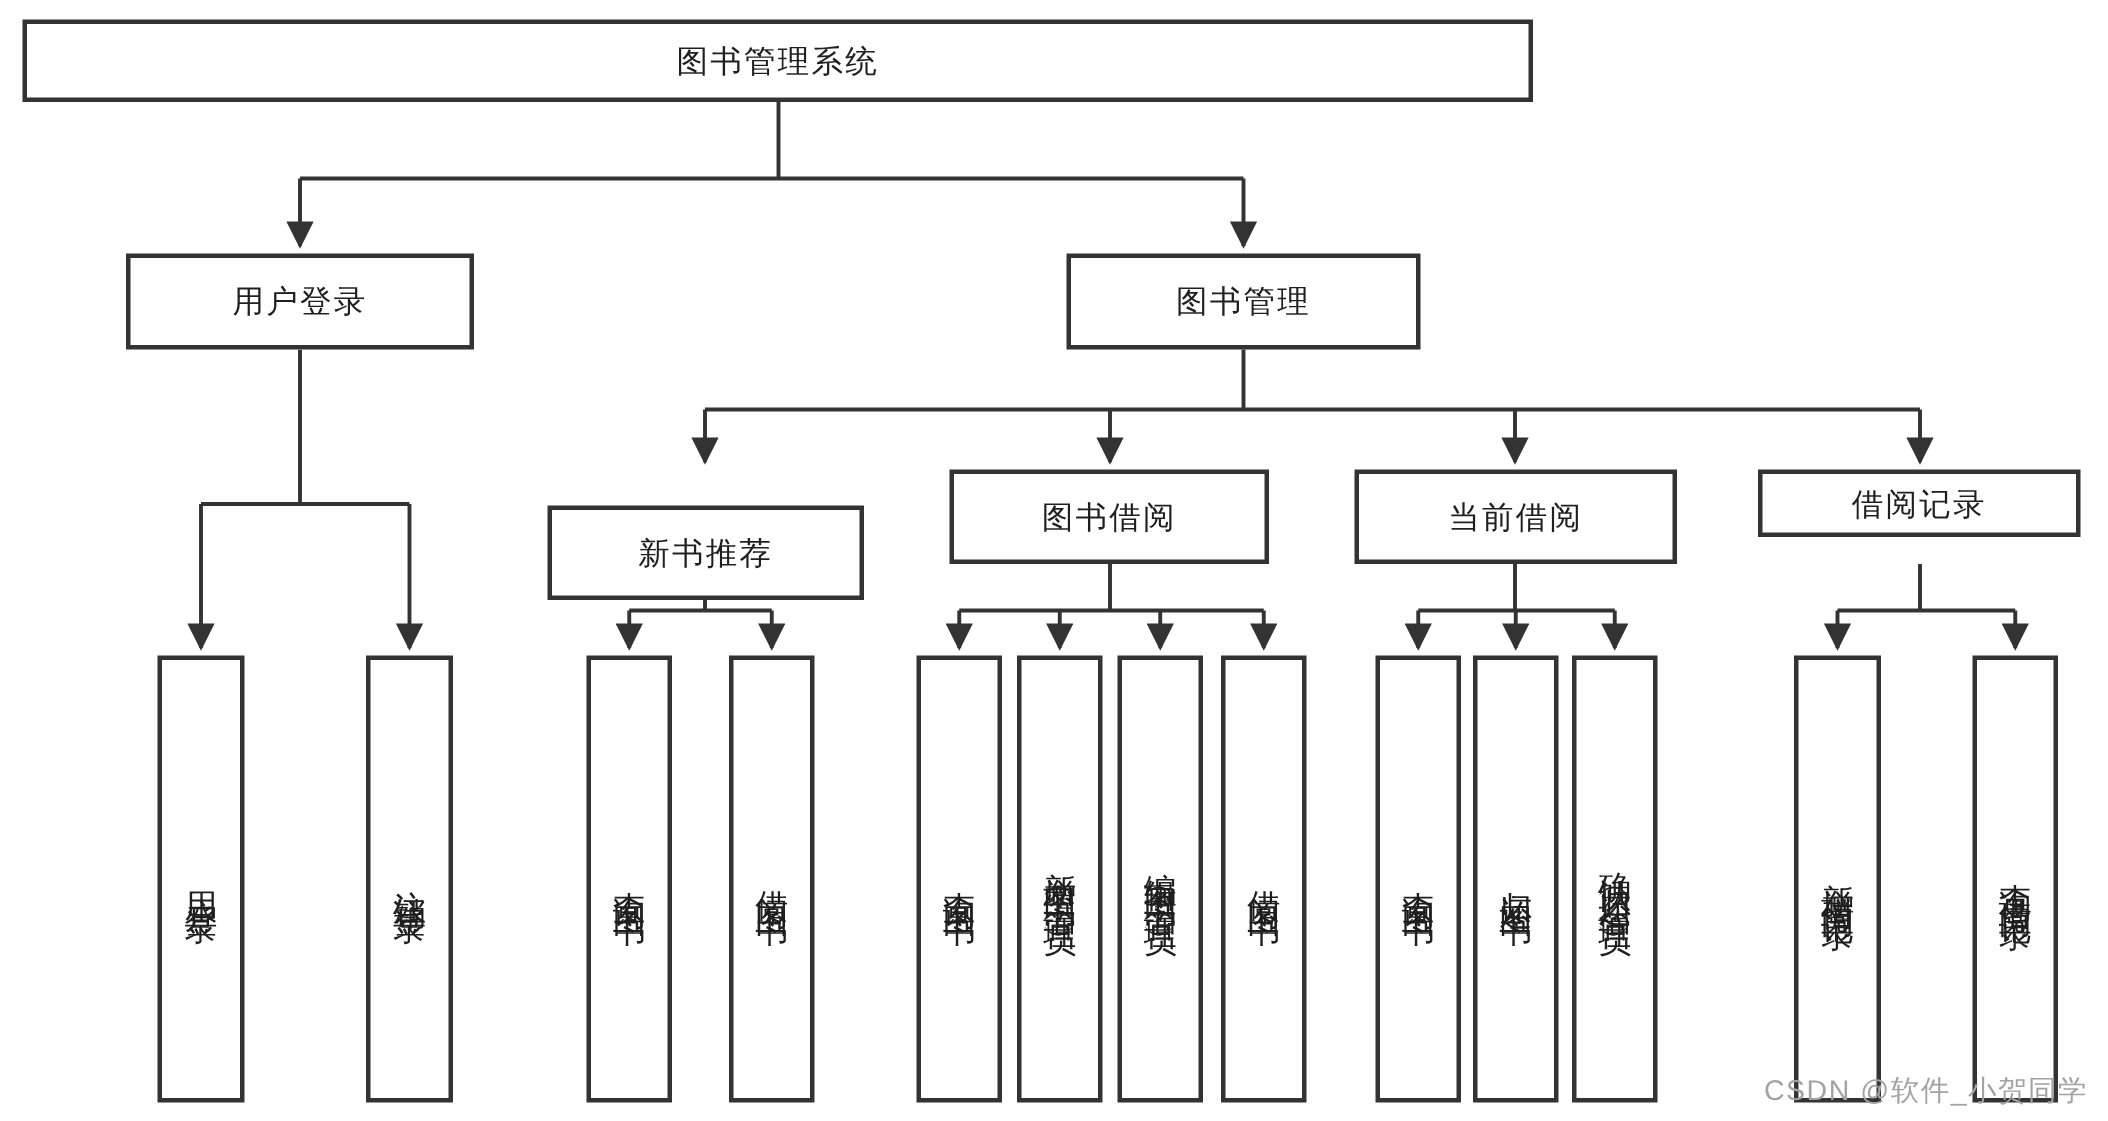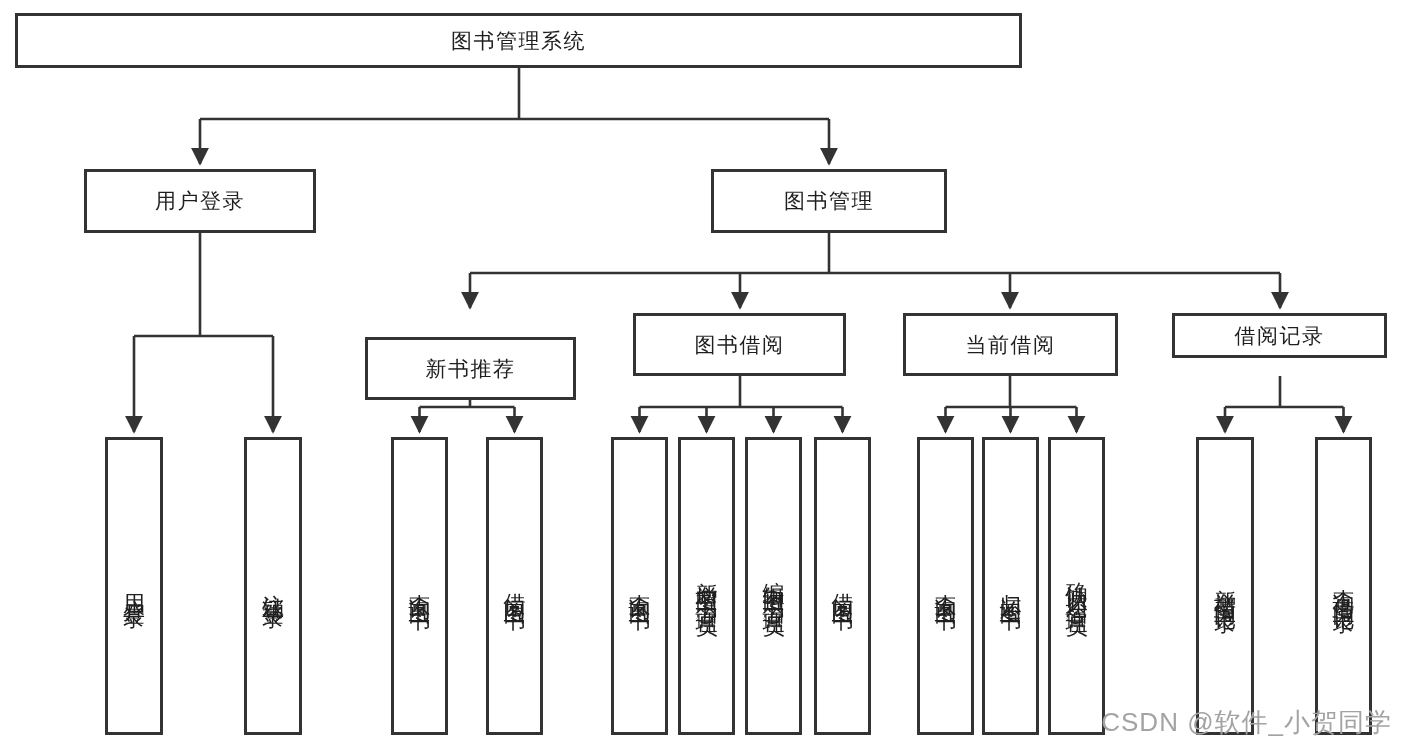--- a/index.html
+++ b/index.html
@@ -13,21 +13,21 @@
     border:3px solid #333333; color:#1f1f1f; z-index:2;
     display:flex; align-items:center; justify-content:center; text-align:center;
   }
   .hnode { font-size:21px; letter-spacing:1.5px; }
   .vnode .vtext {
     writing-mode:vertical-rl; text-orientation:mixed;
     font-size:22px; line-height:1; letter-spacing:5px;
   }
   .watermark {
     position:absolute; right:13px; bottom:7px; z-index:3;
-    color:#a3a3a3; font-size:26px; letter-spacing:1px; white-space:nowrap;
+    color:#a3a3a3; font-size:19px; letter-spacing:1px; white-space:nowrap;
   }
 </style>
 </head>
 <body>
 
 <div class="canvas">
 
   <svg class="wires" viewBox="0 0 1405 747" xmlns="http://www.w3.org/2000/svg">
     <defs>
       <marker id="arrow" viewBox="0 0 10 10" refX="9" refY="5" markerWidth="7" markerHeight="7" orient="auto">

